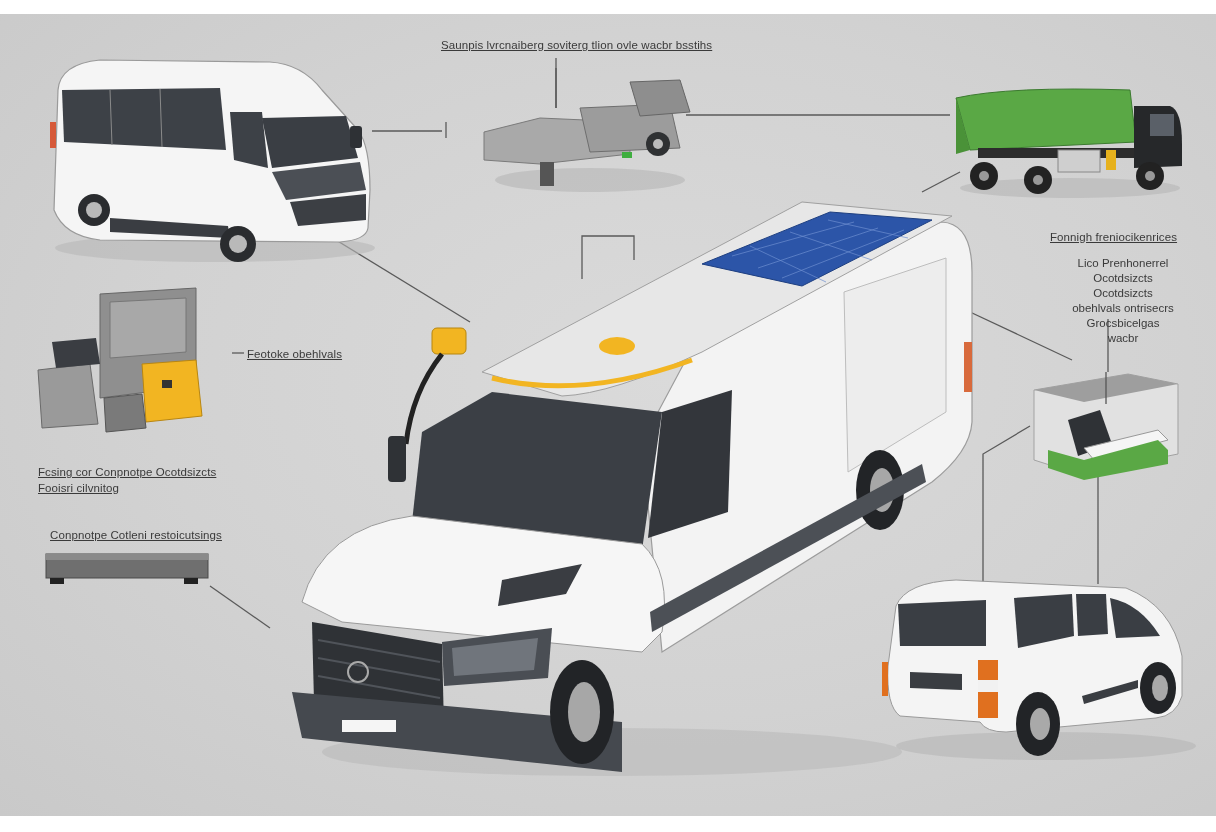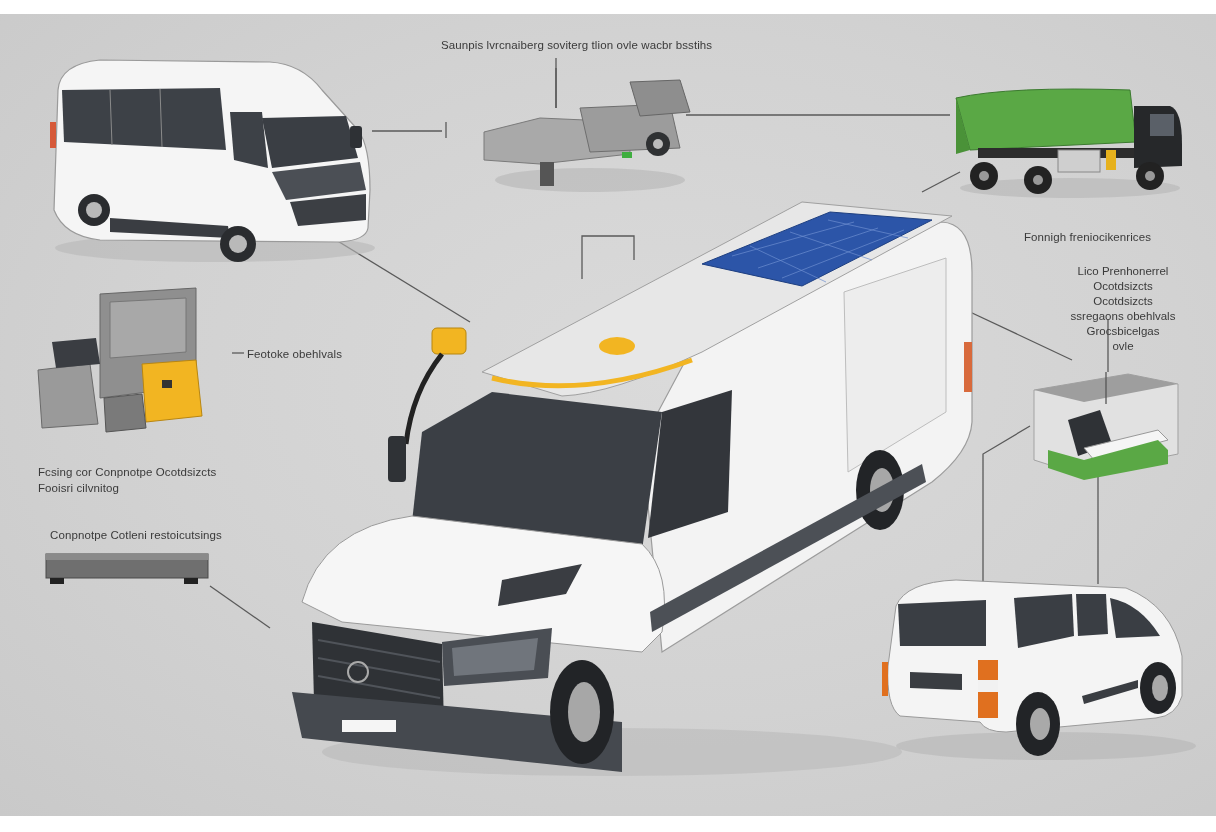--- a/index.html
+++ b/index.html
@@ -1,19 +1,19 @@
 <!DOCTYPE html>
 <html><head>
 <meta charset="utf-8">
 <style>
   html, body { margin: 0; padding: 0; }
   body { width: 1216px; height: 832px; background: #ffffff; position: relative; overflow: hidden; font-family: "Liberation Sans", sans-serif; }
   .canvas { position: absolute; left: 0; top: 14px; width: 1216px; height: 802px; background: radial-gradient(ellipse at 55% 45%, #dadada 0%, #d2d2d2 55%, #c9c9c9 100%); overflow: hidden; }
-  .label { position: absolute; color: #3a3a3a; font-size: 11.5px; line-height: 15px; white-space: nowrap; letter-spacing: 0.1px; }
-  .stack { position: absolute; text-align: center; color: #3a3a3a; font-size: 11.5px; line-height: 15px; margin-top: 8px; }
+  .label { position: absolute; color: #3a3a3a; font-size: 11.5px; line-height: 15px; white-space: nowrap; letter-spacing: 0.1px; text-decoration: underline; }
+  .stack { position: absolute; text-align: center; color: #3a3a3a; font-size: 11.5px; line-height: 15px; }
   .stack div { white-space: nowrap; }
   svg.layer { position: absolute; left: 0; top: 0; }
   .obj { position: absolute; }
 </style>
 </head>
 <body>
 
 <div class="canvas">
 
   <svg class="layer" width="1216" height="802">
@@ -171,29 +171,29 @@
     <rect x="6" y="96" width="6" height="34" fill="#e0701f"></rect>
     <path d="M34,106 L86,108 L86,124 L34,122 Z" fill="#3a3d42"></path>
     <ellipse cx="162" cy="158" rx="22" ry="32" fill="#222427"></ellipse>
       <ellipse cx="164" cy="158" rx="10" ry="16" fill="#a9a9a9"></ellipse>
     <ellipse cx="282" cy="122" rx="18" ry="26" fill="#222427"></ellipse>
       <ellipse cx="284" cy="122" rx="8" ry="13" fill="#a9a9a9"></ellipse>
     <path d="M206,130 L262,114 L262,122 L208,138 Z" fill="#3a3d42"></path>
   </svg>
 
   <div class="label" style="left:441px;top:24px">Saunpis lvrcnaiberg soviterg tlion ovle wacbr bsstihs</div>
-  <div class="label" style="left:1024px;top:216px">Fonnigh freniocikenrices</div>
+  <div class="label" style="left:1050px;top:216px">Fonnigh freniocikenrices</div>
 
   <div class="stack" style="left:1058px;top:242px;width:130px">
     <div>Lico Prenhonerrel</div>
     <div>Ocotdsizcts</div>
     <div>Ocotdsizcts</div>
-    <div>ssregaons obehlvals</div>
+    <div>obehlvals ontrisecrs</div>
     <div>Grocsbicelgas</div>
-    <div>ovle</div>
+    <div>wacbr</div>
   </div>
 
   <div class="label" style="left:247px;top:333px">Feotoke obehlvals</div>
 
   <div class="label" style="left:38px;top:451px">Fcsing cor Conpnotpe Ocotdsizcts</div>
   <div class="label" style="left:38px;top:467px">Fooisri cilvnitog</div>
 
   <div class="label" style="left:50px;top:514px">Conpnotpe Cotleni restoicutsings</div>
 
 </div>

